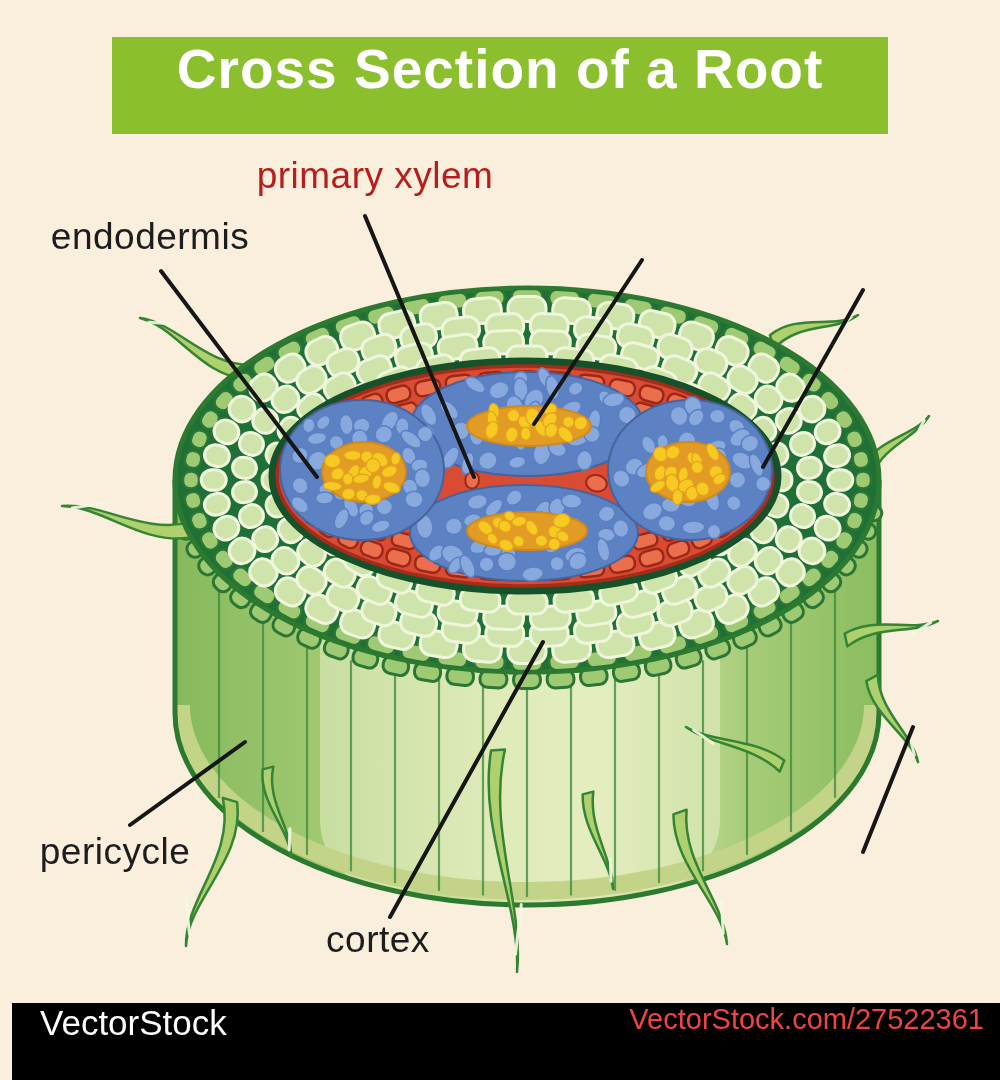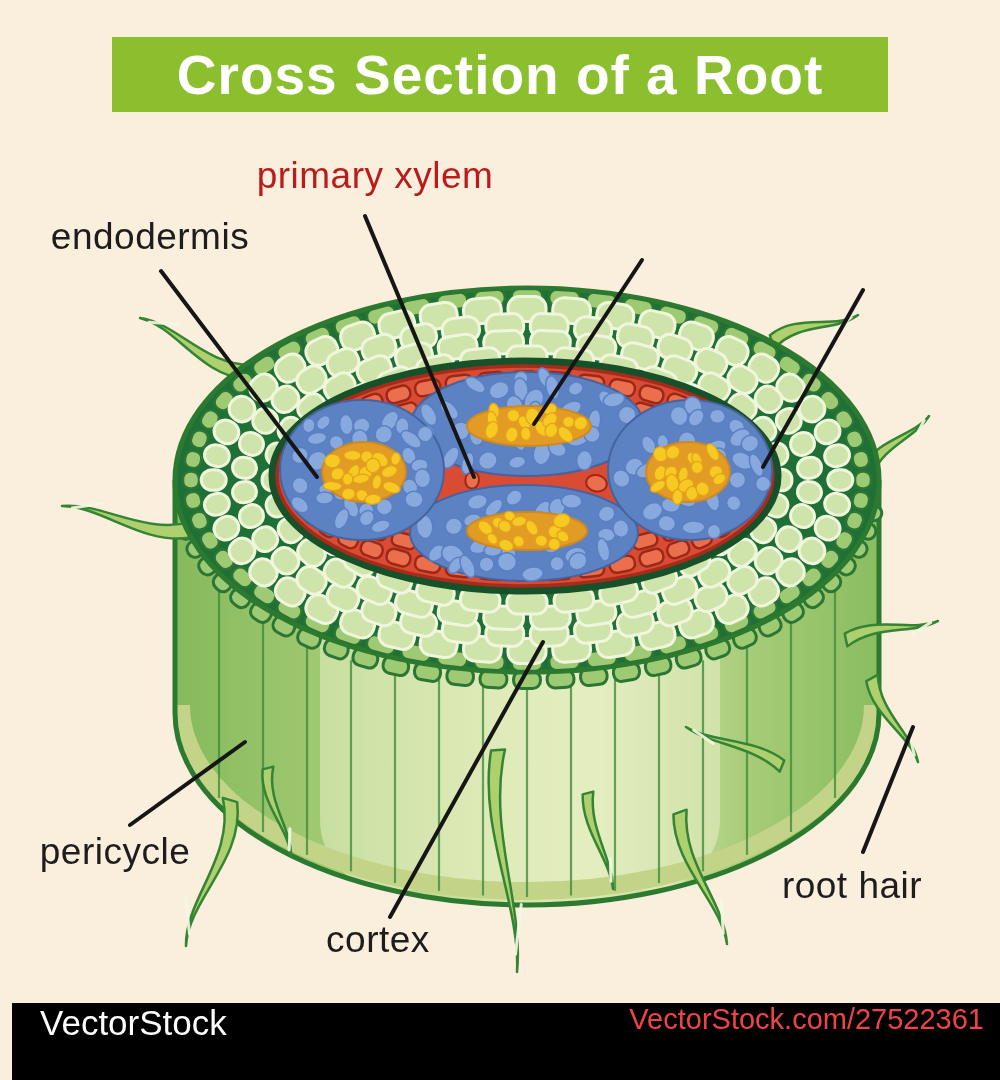--- a/index.html
+++ b/index.html
@@ -1,19 +1,19 @@
 <!DOCTYPE html>
 <html><head>
 <meta charset="utf-8">
 <style>
   html,body{margin:0;padding:0;background:#888;}
   .canvas{position:relative;width:1000px;height:1080px;overflow:hidden;
           font-family:"Liberation Sans",sans-serif;}
-  .banner{position:absolute;left:112px;top:37px;width:776px;height:75px;
-          display:flex;align-items:center;justify-content:center;}
+  .banner{position:absolute;left:112px;top:37px;width:776px;height:97px;
+          display:flex;align-items:flex-start;justify-content:center;}
   .banner span{color:#fff;font-size:55px;font-weight:bold;letter-spacing:1px;white-space:nowrap;}
   svg.diagram{position:absolute;left:0;top:0;}
   .lbl{position:absolute;transform:translate(-50%,-50%);font-size:37px;
        color:#1d1d1d;white-space:nowrap;letter-spacing:.5px;}
   .bar{position:absolute;left:12px;bottom:0;width:1000px;height:77px;
        display:flex;justify-content:space-between;
        padding:0 28px;box-sizing:border-box;}
   .bar .brand{color:#fff;font-size:35px;}
   .bar .code{color:#ef4444;font-size:29px;}
 </style>
@@ -670,19 +670,18 @@
   </svg>
 
   <div class="banner" style="background: rgb(139, 191, 45);">
     <span>Cross Section of a Root</span>
   </div>
 
   <div class="lbl" style="left: 150px; top: 237px; color: rgb(29, 29, 29);">endodermis</div>
   <div class="lbl" style="left: 375px; top: 176px; color: #b91c1c;">primary xylem</div>
   <div class="lbl" style="left: 115px; top: 852px; color: rgb(29, 29, 29);">pericycle</div>
   <div class="lbl" style="left: 378px; top: 940px; color: rgb(29, 29, 29);">cortex</div>
-  <div class="lbl" style="left: 852px; top: 886px; color: rgb(29, 29, 29);">root hair</div>
 
   <div class="bar" style="background: rgb(0, 0, 0);">
     <span class="brand">VectorStock</span>
     <span class="code">VectorStock.com/27522361</span>
   </div>
 </div>
 
 </body></html>

